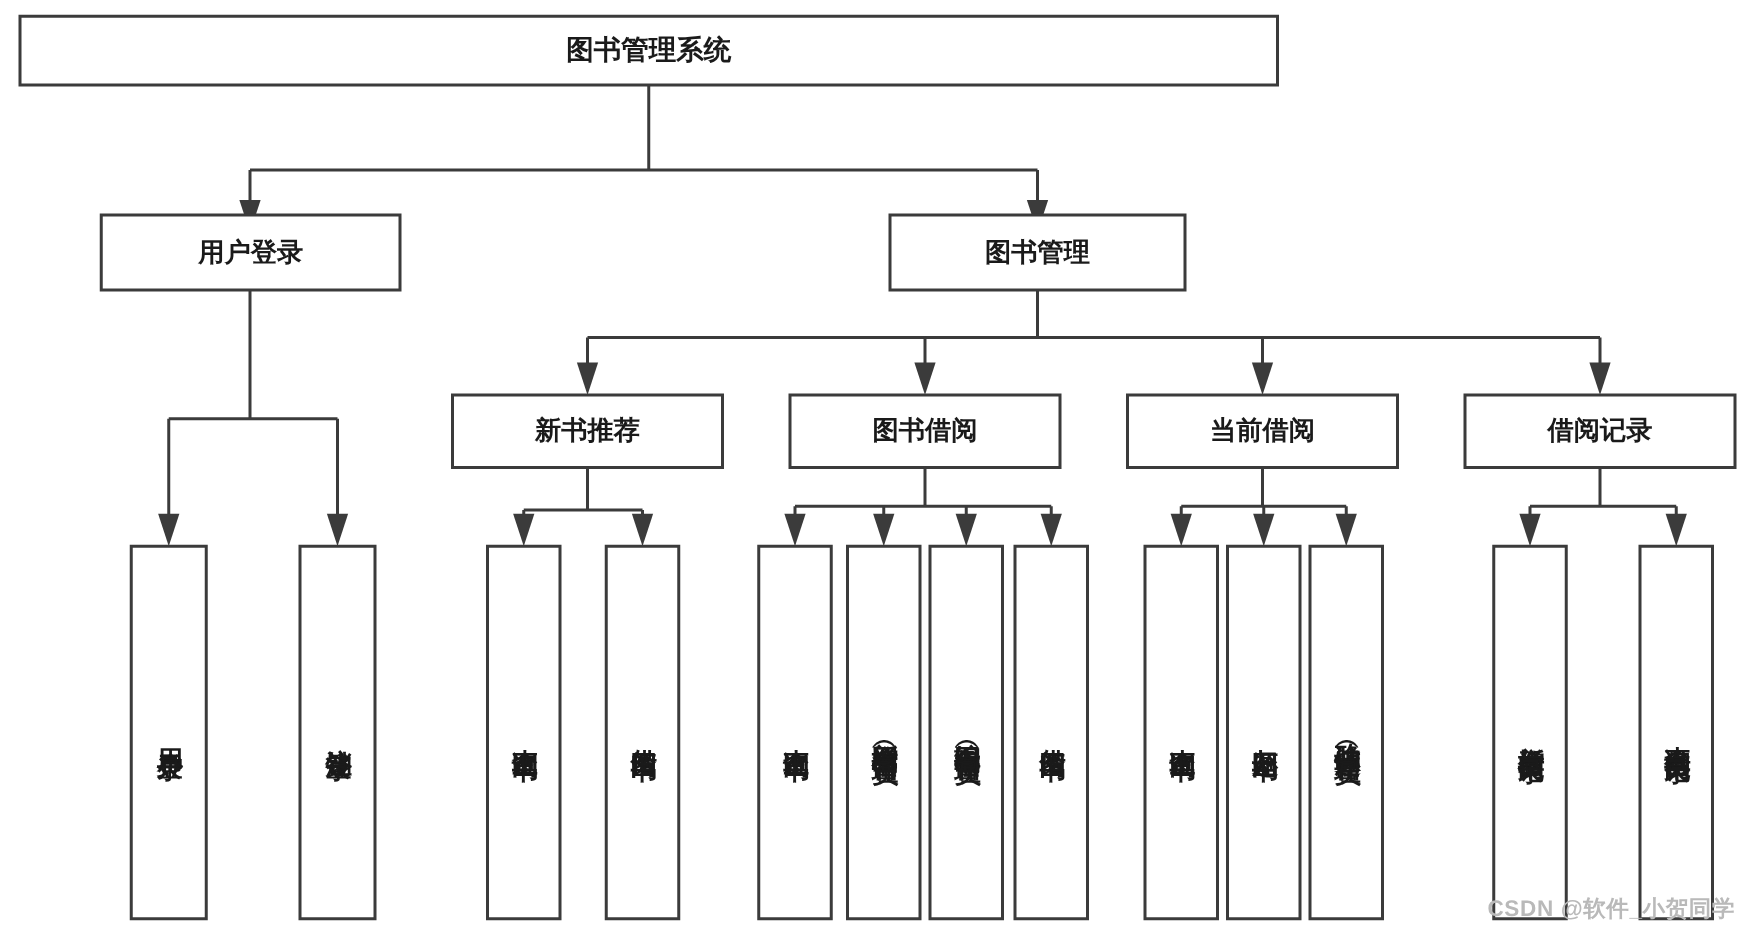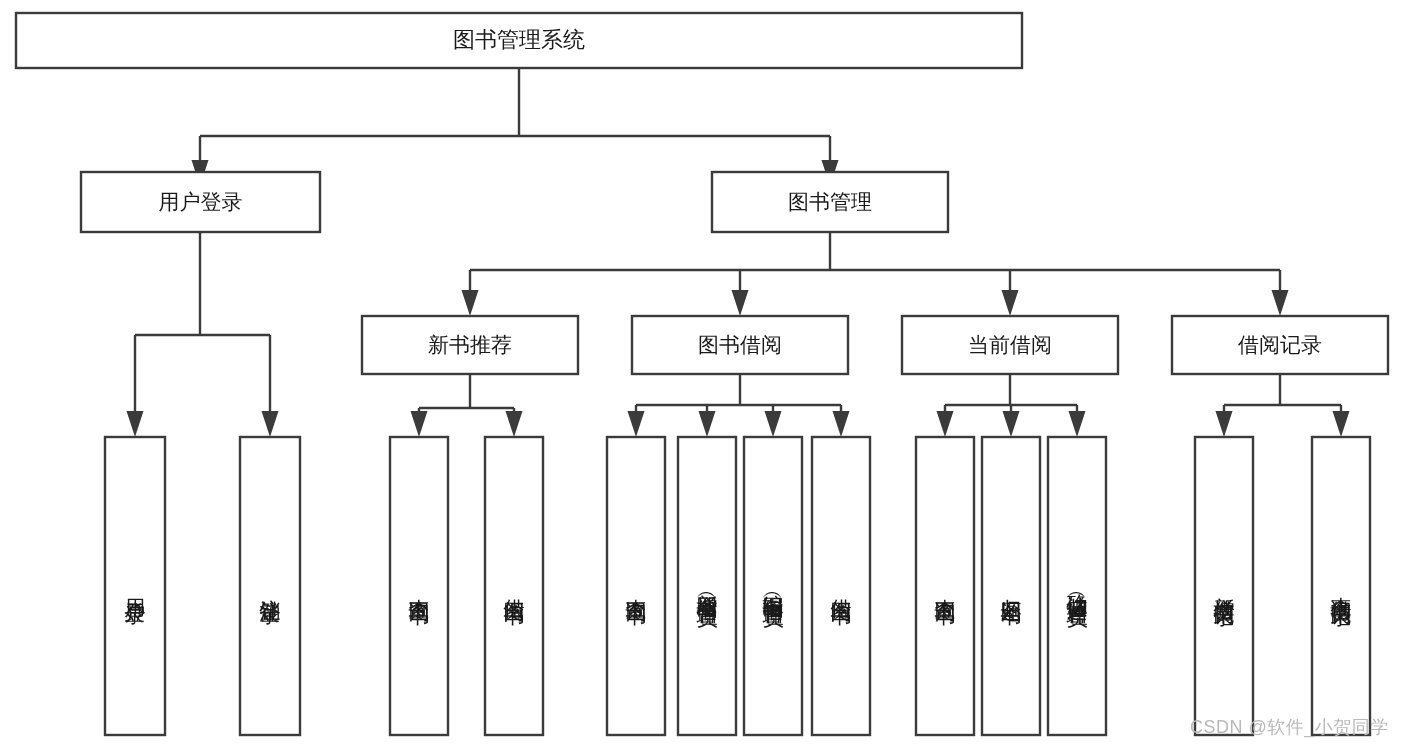--- a/index.html
+++ b/index.html
@@ -13,20 +13,21 @@
     height: 747px;
     font-family: "Liberation Sans", "DejaVu Sans", sans-serif;
     overflow: hidden;
     position: relative;
   }
   #diagram-root {
     position: relative;
     width: 1405px;
     height: 571px;
     background: #ffffff;
+    font-weight: bold;
   }
   svg#flow-svg {
     position: absolute;
     left: 0;
     top: 0;
     width: 1405px;
     height: 747px;
     display: block;
   }
   .node-box {

